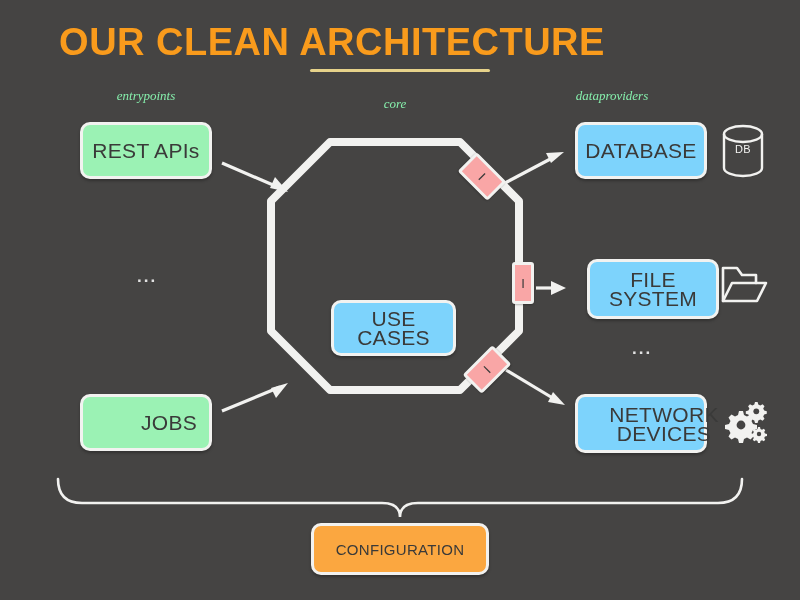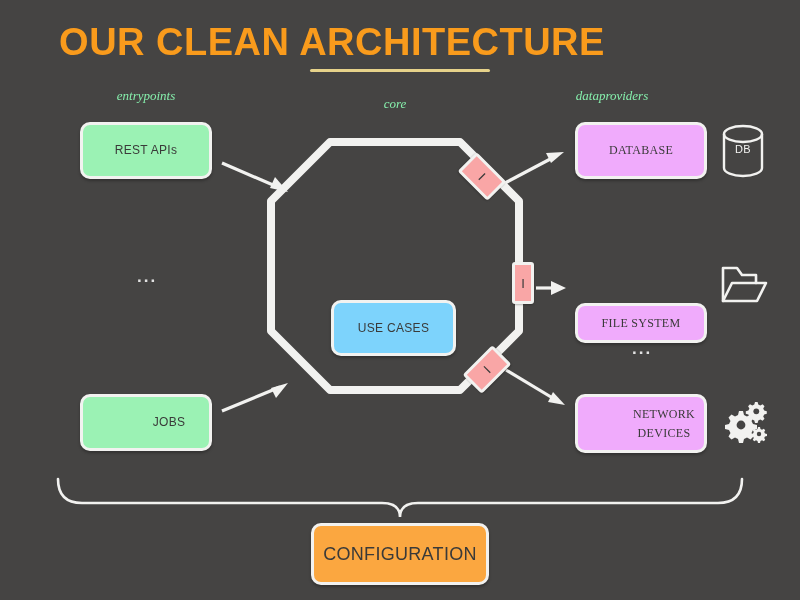--- a/index.html
+++ b/index.html
@@ -62,41 +62,41 @@
   .node {
     position: absolute;
     box-sizing: border-box;
     border: 3px solid #F2F2F0;
     border-radius: 10px;
     display: flex;
     align-items: center;
     justify-content: center;
     text-align: center;
     color: #3A3A39;
-    font-size: 12px;
+    font-size: 21px;
     letter-spacing: 0.3px;
     line-height: 19px;
     box-shadow: 0 2px 3px rgba(0,0,0,0.28);
   }
   .node.green  { background: #9BF2B4; }
-  .node.blue   { background: #f0abfc; font-family: Liberation Serif, serif; }
+  .node.blue   { background: #7dd3fc; }
   .node.yellow { background: #F7F5B7; }
   .node.pink   { background: #7dd3fc; }
   .node.orange { background: #FBA740; }
 
   #node-rest-apis   { left: 80px;  top: 122px; width: 132px; height: 57px; }
   #node-jobs        { left: 80px;  top: 394px; width: 132px; height: 57px; padding-left: 46px; }
   #node-entities    { left: 331px; top: 218px; width: 125px; height: 58px; }
   #node-use-cases   { left: 331px; top: 300px; width: 125px; height: 56px; }
   #node-database    { left: 575px; top: 122px; width: 132px; height: 57px; }
-  #node-file-system { left: 575px; top: 259px; width: 132px; height: 40px; margin-top: 44px; }
+  #node-file-system { left: 587px; top: 259px; width: 132px; height: 60px; }
   #node-network     { left: 575px; top: 394px; width: 132px; height: 59px; padding-left: 46px; }
   #node-configuration {
-    left: 311px; top: 523px; width: 178px; height: 62px;
-    font-size: 18px;
+    left: 311px; top: 523px; width: 178px; height: 52px;
+    font-size: 15px;
   }
 
   
   .ellipsis {
     position: absolute;
     color: #E2E2E2;
     font-size: 17px;
     font-weight: bold;
     letter-spacing: 2px;
     line-height: 10px;

